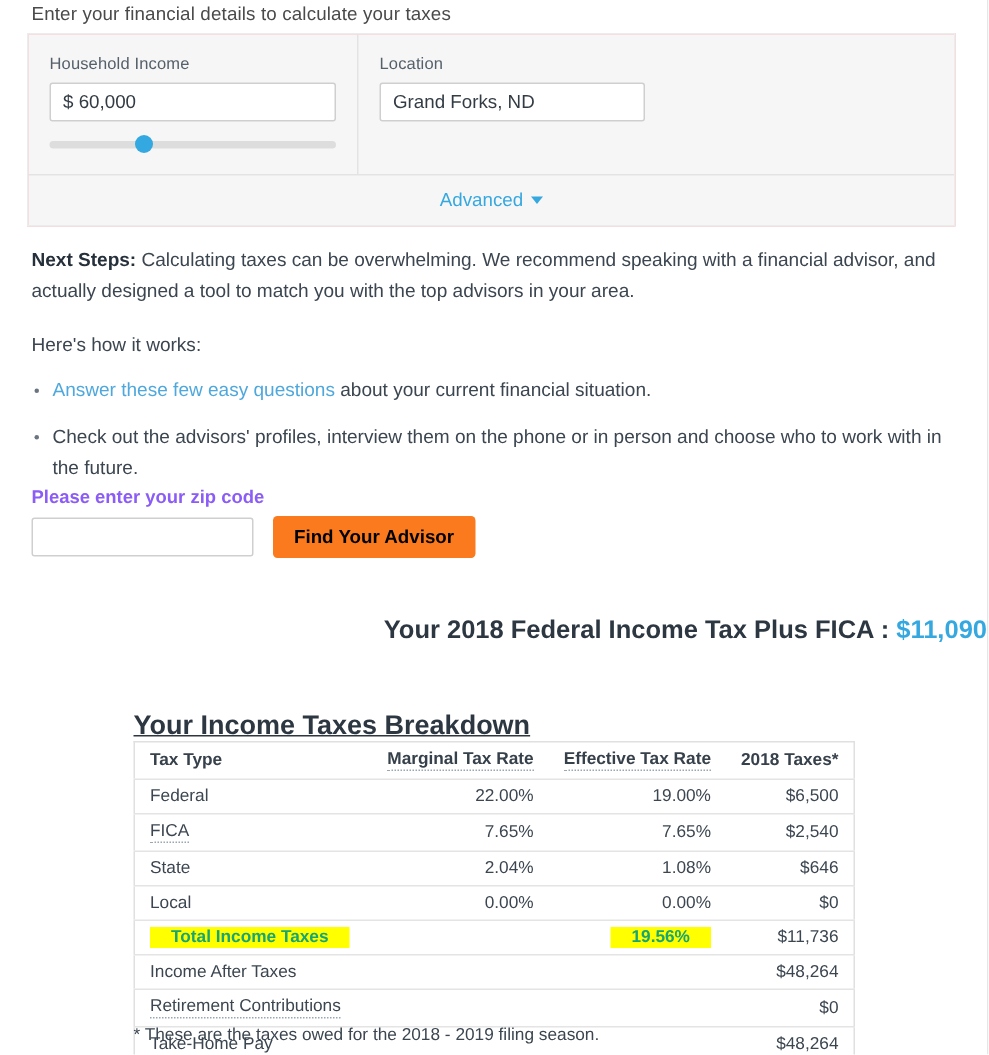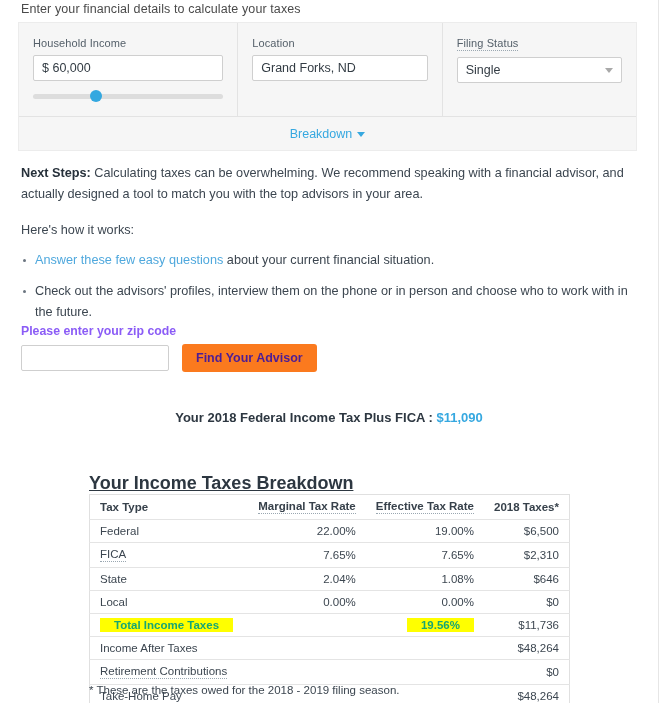--- a/index.html
+++ b/index.html
@@ -131,33 +131,33 @@
     font-size: 12.3px; font-weight: bold; color: #8b5cf6;
   }
   .zip-input {
     position: absolute; left: 21px; top: 345px;
     width: 148px; height: 26px;
     border: 1px solid #cfcfcf; background: #fff; border-radius: 2px;
   }
   .find-btn {
     position: absolute; left: 182px; top: 344px;
     height: 28px; padding: 0 14px;
-    background: #fb7a1e; color: #4c1d95;
+    background: #fb7a1e; color: #000000;
     font-size: 12.5px; font-weight: bold;
     border: none; border-radius: 3px;
     display: flex; align-items: center; justify-content: center;
     cursor: pointer;
     font-family: "Liberation Sans", sans-serif;
   }
 
   
   .headline {
     position: absolute; left: 0; right: 0; top: 410px;
-    text-align: center;
-    font-size: 13px; font-weight: bold; color: #2d3741;
+    text-align: right;
+    font-size: 17px; font-weight: bold; color: #2d3741;
   }
   .headline .amount { color: #36a8e0; font-weight: bold; }
 
   
   .bd-title {
     position: absolute; left: 89px; top: 473px;
     font-size: 18px; font-weight: bold; color: #2d3741; text-decoration: underline;
   }
   .bd-table {
     position: absolute; left: 89px; top: 494px;
@@ -208,33 +208,26 @@
           <div class="slider-track"></div>
           <div class="slider-thumb" style="left: 33%;"></div>
         </div>
       </div>
 
       <div class="calc-cell cell-location">
         <span class="fld-label">Location</span>
         <div class="txt-input" placeholder="Enter a location">Grand Forks, ND</div>
       </div>
 
-      <div class="calc-cell cell-filing">
-        <span class="fld-label dotted">Filing Status</span>
-        <div class="sel-input">
-          <span>Single</span>
-          <span class="sel-caret"></span>
-        </div>
-      </div>
 
     </div>
 
     <div class="adv-bar">
       <span class="adv-link">
-        <span>Breakdown</span>
+        <span>Advanced</span>
         <span class="adv-caret"></span>
       </span>
     </div>
   </div>
 
   <div class="copy">
     <p class="para">
       <b>Next Steps:</b><span> Calculating taxes can be overwhelming. We recommend speaking with a financial advisor, and actually designed a tool to match you with the top advisors in your area.</span>
     </p>
     <p class="how">Here's how it works:</p>
@@ -273,21 +266,21 @@
         <td class="c0">Federal</td>
         <td>22.00%</td>
         <td>19.00%</td>
         <td>$6,500</td>
       </tr>
 
       <tr>
         <td class="c0"><span class="dotted-u">FICA</span></td>
         <td>7.65%</td>
         <td>7.65%</td>
-        <td>$2,310</td>
+        <td>$2,540</td>
       </tr>
 
       <tr>
         <td class="c0">State</td>
         <td>2.04%</td>
         <td>1.08%</td>
         <td>$646</td>
       </tr>
 
       <tr>

